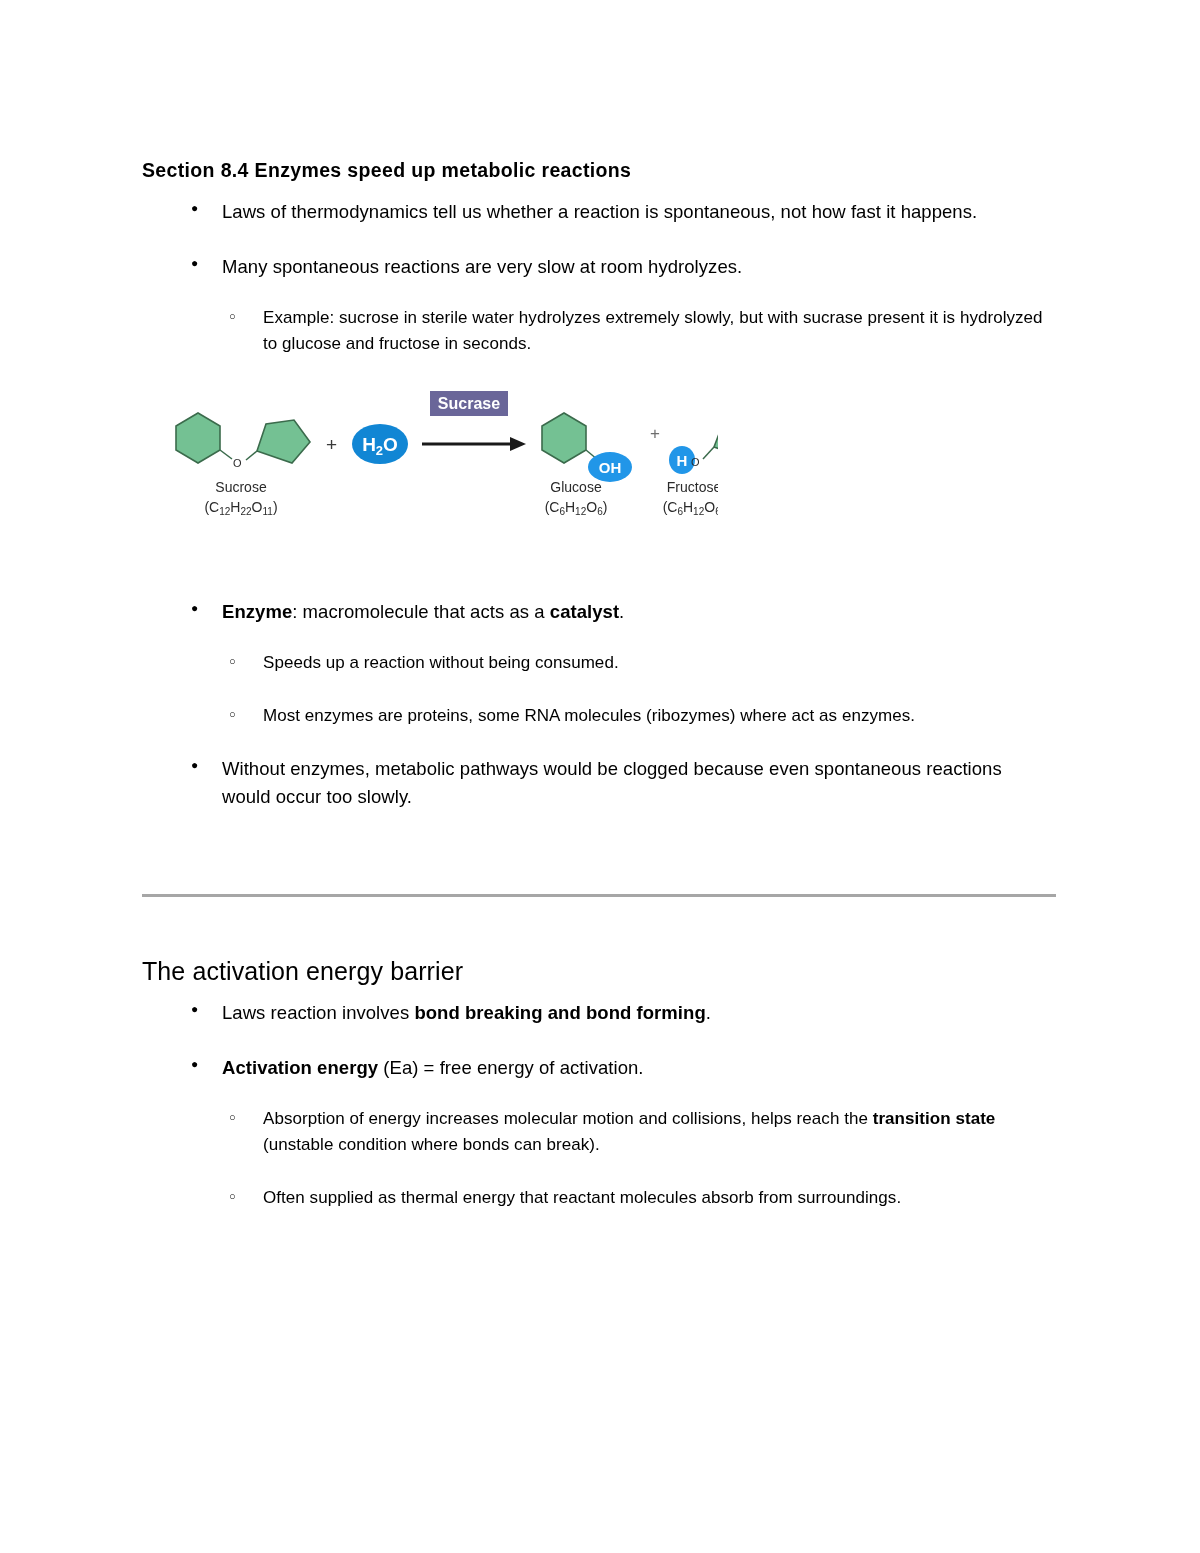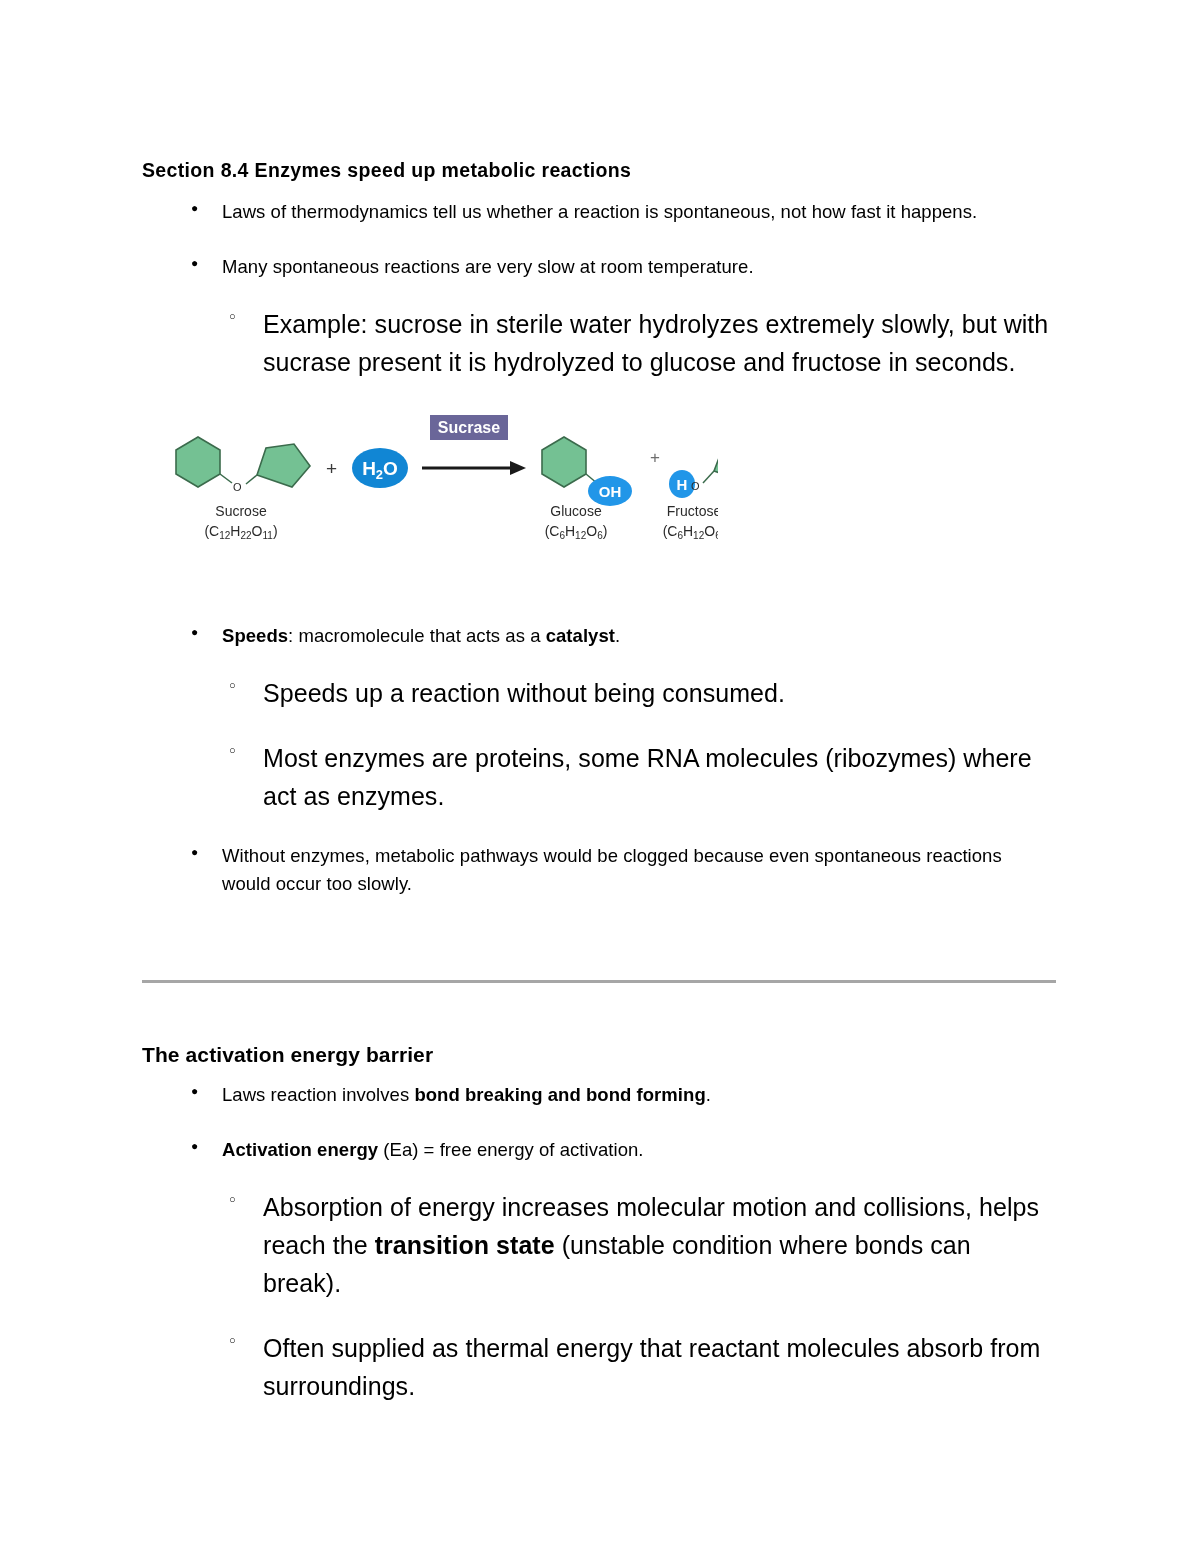--- a/index.html
+++ b/index.html
@@ -33,22 +33,22 @@
 
   
   h1.doc-heading-1 {
     font-size: 19.5px;
     font-weight: bold;
     letter-spacing: 0.35px;
     margin: 0 0 14px 0;
     line-height: 1.32;
   }
   h1.doc-heading-2 {
-    font-size: 21px;
-    font-weight: bold;
+    font-size: 25px;
+    font-weight: normal;
     letter-spacing: 0.1px;
     margin: 0 0 12px 0;
     line-height: 1.3;
   }
 
   
   ul.lvl1 {
     list-style: none;
     margin: 12px;
     padding: 0;
@@ -71,21 +71,21 @@
   }
   ul.lvl2 {
     list-style: none;
     margin: 24px 0 0 0;
     padding: 0;
   }
   li.bullet2 {
     position: relative;
     padding-left: 41px;
     margin: 0 0 27px 0;
-    font-size: 25px;
+    font-size: 17px;
     line-height: 1.52;
     letter-spacing: 0.05px;
   }
   li.bullet2::before {
     content: "\25CB";
     position: absolute;
     left: 7px;
     top: 0px;
     font-size: 11px;
     line-height: 2.1;
@@ -123,21 +123,21 @@
 
     <h1 class="doc-heading-1">Section 8.4 Enzymes speed up metabolic reactions</h1>
 
     <ul class="lvl1">
 
       <li class="bullet1">
         <span>Laws of thermodynamics tell us whether a reaction is spontaneous, not how fast it happens.</span>
       </li>
 
       <li class="bullet1">
-        <span>Many spontaneous reactions are very slow at room temperature.</span>
+        <span>Many spontaneous reactions are very slow at room hydrolyzes.</span>
 
         <ul class="lvl2">
           <li class="bullet2">
             <span>Example: sucrose in sterile water hydrolyzes extremely slowly, but with sucrase present it is hydrolyzed to glucose and fructose in seconds.</span>
           </li>
         </ul>
       </li>
     </ul>
 
     <div class="figure">
@@ -184,21 +184,21 @@
 
         <text x="536" y="108" text-anchor="middle" font-family="Liberation Sans, sans-serif" font-size="14" fill="#2b2b2b">Fructose</text>
         <text x="536" y="128" text-anchor="middle" font-family="Liberation Sans, sans-serif" font-size="14" fill="#2b2b2b">(C<tspan font-size="10" dy="3">6</tspan><tspan font-size="14" dy="-3">H</tspan><tspan font-size="10" dy="3">12</tspan><tspan font-size="14" dy="-3">O</tspan><tspan font-size="10" dy="3">6</tspan><tspan font-size="14" dy="-3">)</tspan></text>
       </svg>
     </div>
 
     <div class="spacer-after-fig"></div>
 
     <ul class="lvl1">
       <li class="bullet1">
-        <b>Speeds</b><span>: macromolecule that acts as a </span><b>catalyst</b><span>.</span>
+        <b>Enzyme</b><span>: macromolecule that acts as a </span><b>catalyst</b><span>.</span>
 
         <ul class="lvl2">
           <li class="bullet2">
             <span>Speeds up a reaction without being consumed.</span>
           </li>
           <li class="bullet2">
             <span>Most enzymes are proteins, some RNA molecules (ribozymes) where act as enzymes.</span>
           </li>
         </ul>
       </li>

